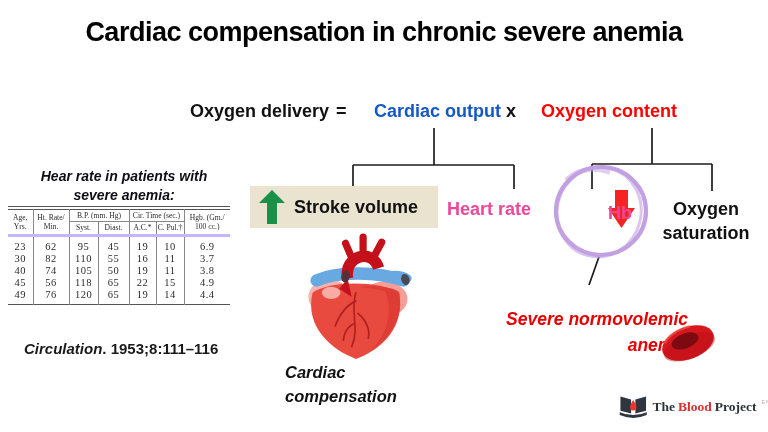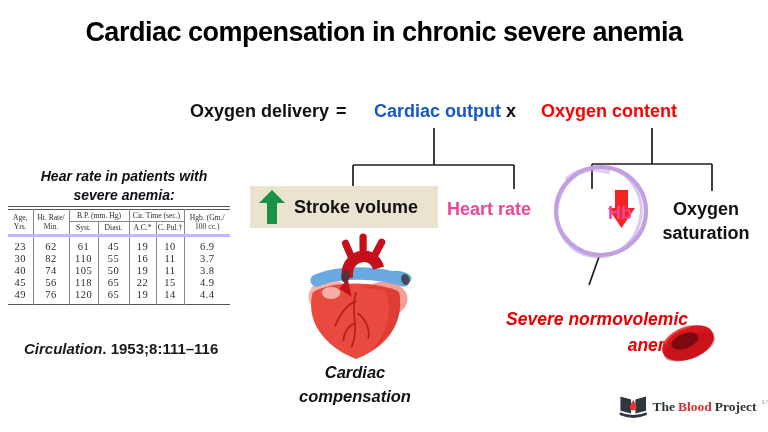--- a/index.html
+++ b/index.html
@@ -47,21 +47,21 @@
   .vr { border-right:1px solid #888; }
   .group-hd { border-bottom:1px solid #888; }
   .hd-bottom { border-bottom:3px solid #c4b5fd; }
   tr.first-data td { padding-top:4px; }
   tr.last-data td { padding-bottom:4px; }
 
   .citation { left:24px; top:340px; font-size:15px; color:#1a1a1a; white-space:nowrap;font-weight:bold; }
   .citation .j { font-style:italic; }
 
   .cardiac-caption {
-    left:285px; top:361px; width:140px; text-align:center;
+    left:285px; top:361px; width:140px; text-align:left;
     font-size:16.5px; font-weight:700; font-style:italic; line-height:1.45; color:#111;
   }
   .anemia-caption {
     left:476px; top:306px; width:212px; text-align:right;
     font-size:17.5px; font-weight:700; font-style:italic; line-height:1.5; color:#e60000;
   }
 
   .logo { left:619px; top:391px; display:flex; align-items:center; gap:5px; }
   .logo-text { display:flex; flex-direction:row;text-align:right; }
   .logo-title { font-family:"Liberation Serif", serif; font-weight:700; font-size:13.5px; color:#2d3436; white-space:nowrap; }
@@ -133,21 +133,21 @@
     </tr>
     <tr>
       <th class="vr hd-bottom" style="width:29px;">Syst.</th>
       <th class="vr hd-bottom" style="width:31px;">Diast.</th>
       <th class="vr hd-bottom" style="width:27px;">A.C.*</th>
       <th class="vr hd-bottom" style="width:28px;">C. Pul.†</th>
     </tr>
     <tr class="first-data">
       <td class="vr">23</td>
       <td class="vr">62</td>
-      <td class="vr">61</td>
+      <td class="vr">95</td>
       <td class="vr">45</td>
       <td class="vr">19</td>
       <td class="vr">10</td>
       <td>6.9</td>
     </tr>
     <tr>
       <td class="vr">30</td>
       <td class="vr">82</td>
       <td class="vr">110</td>
       <td class="vr">55</td>

